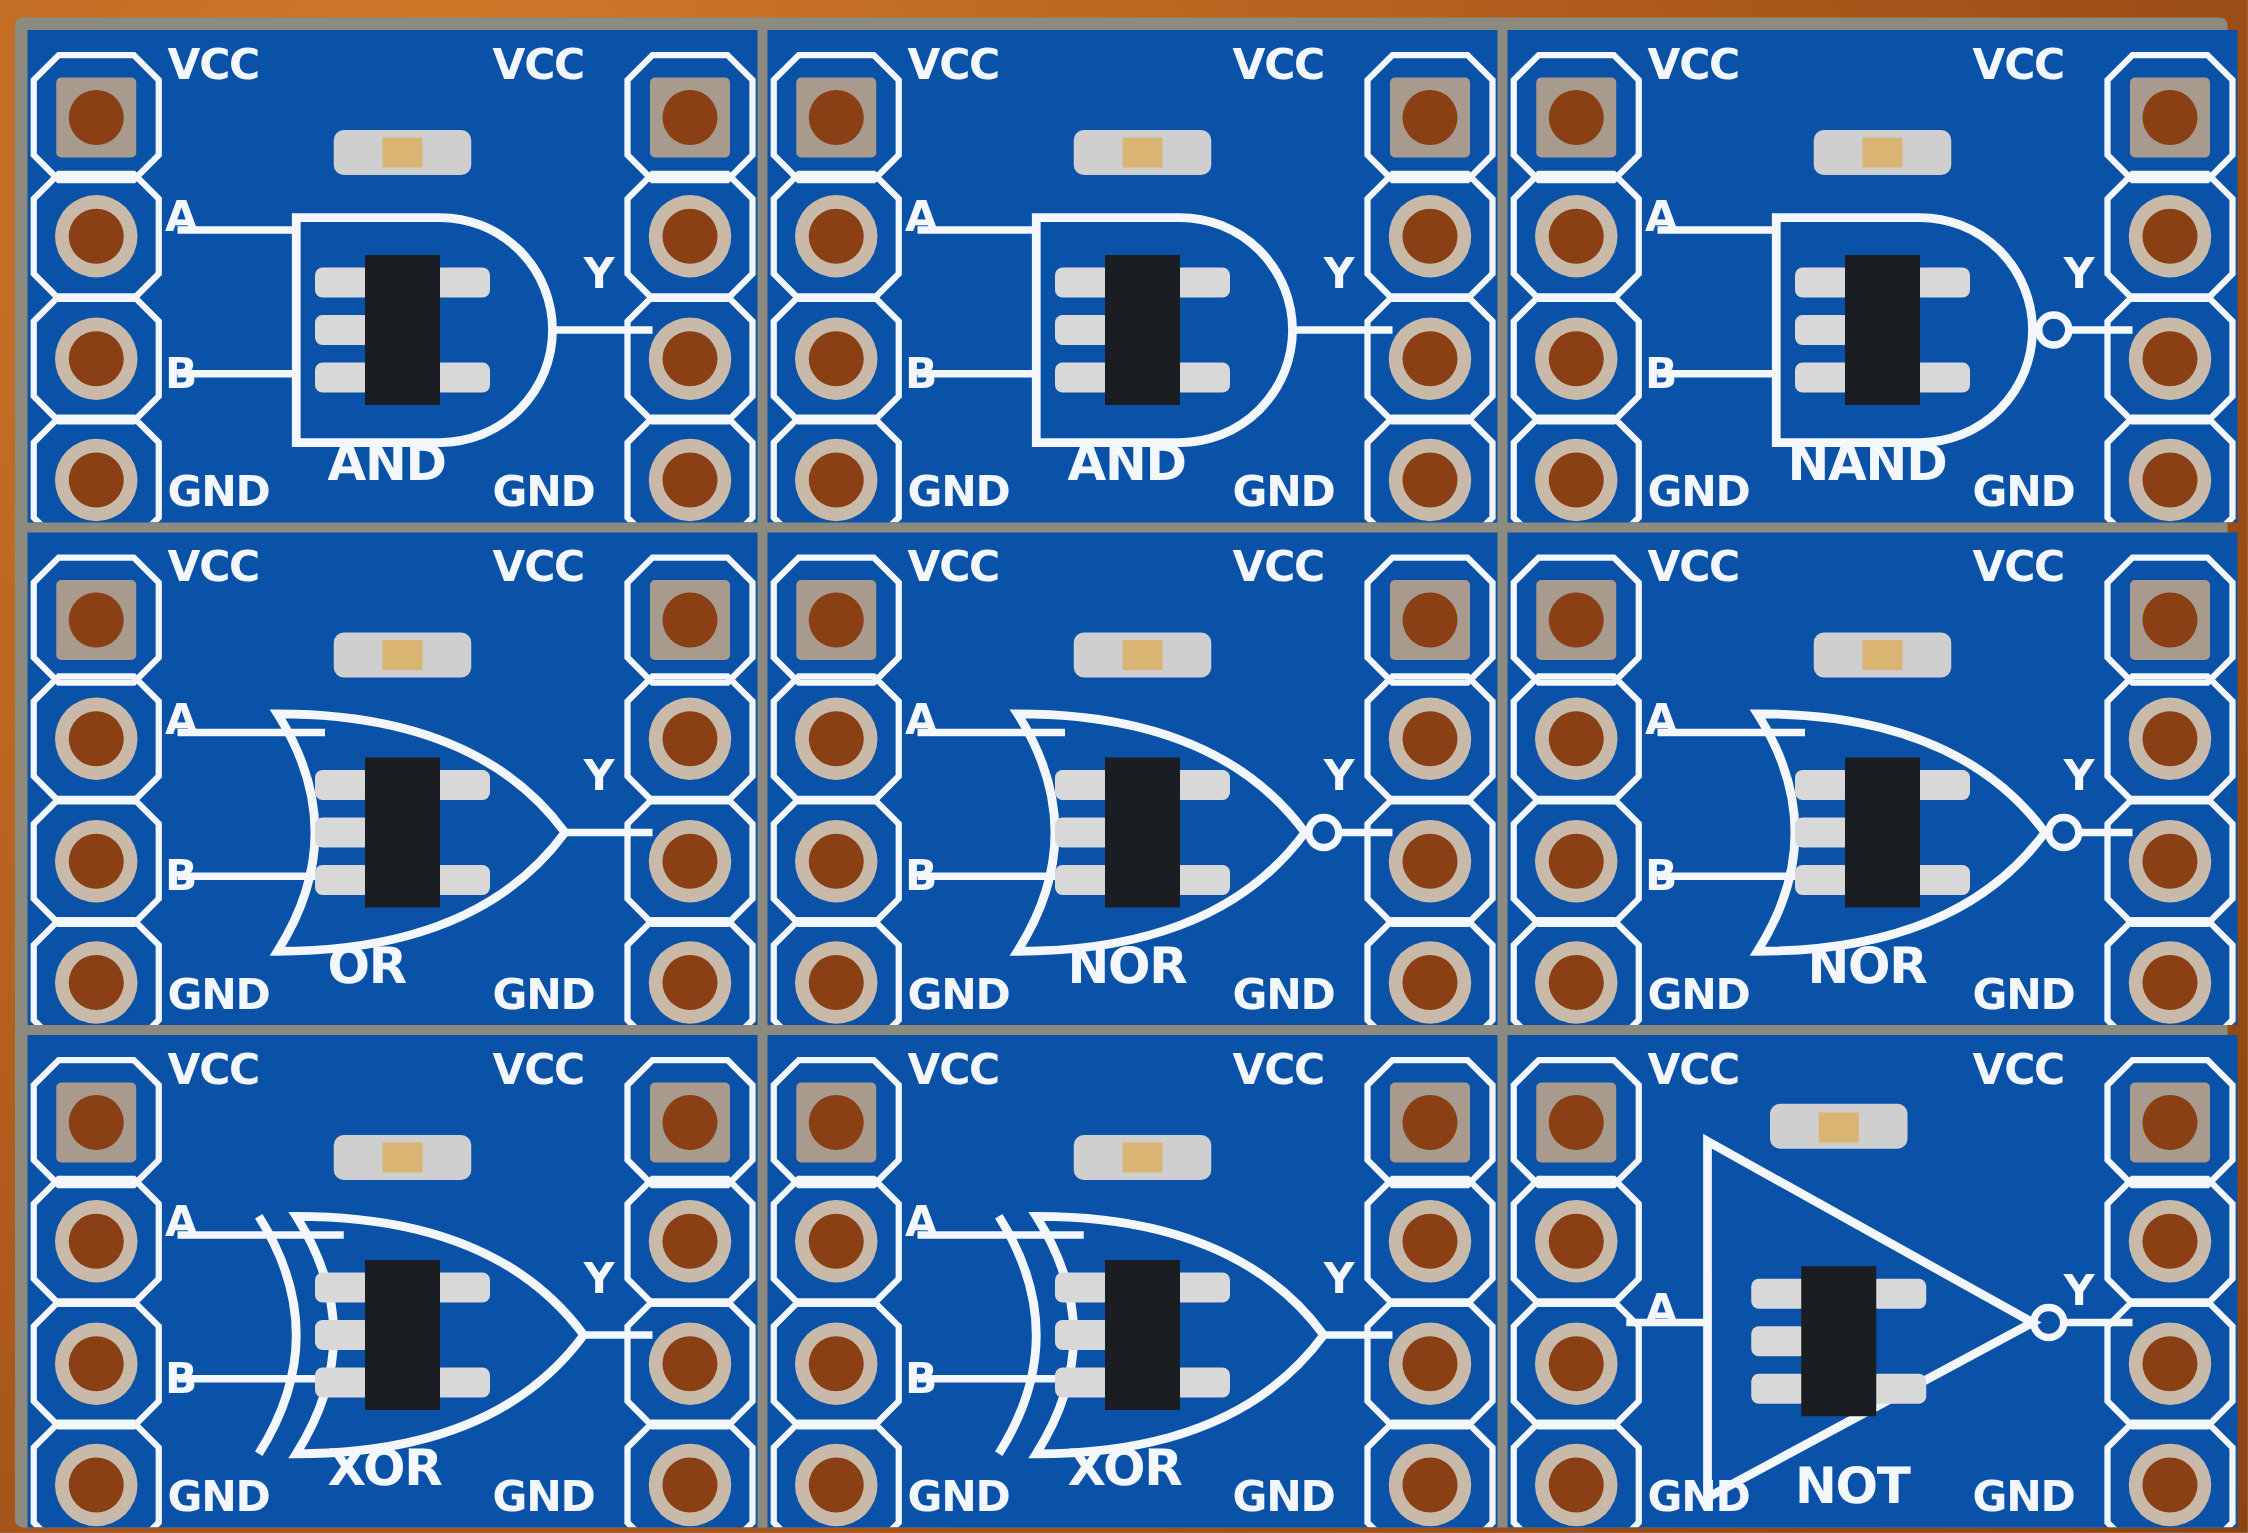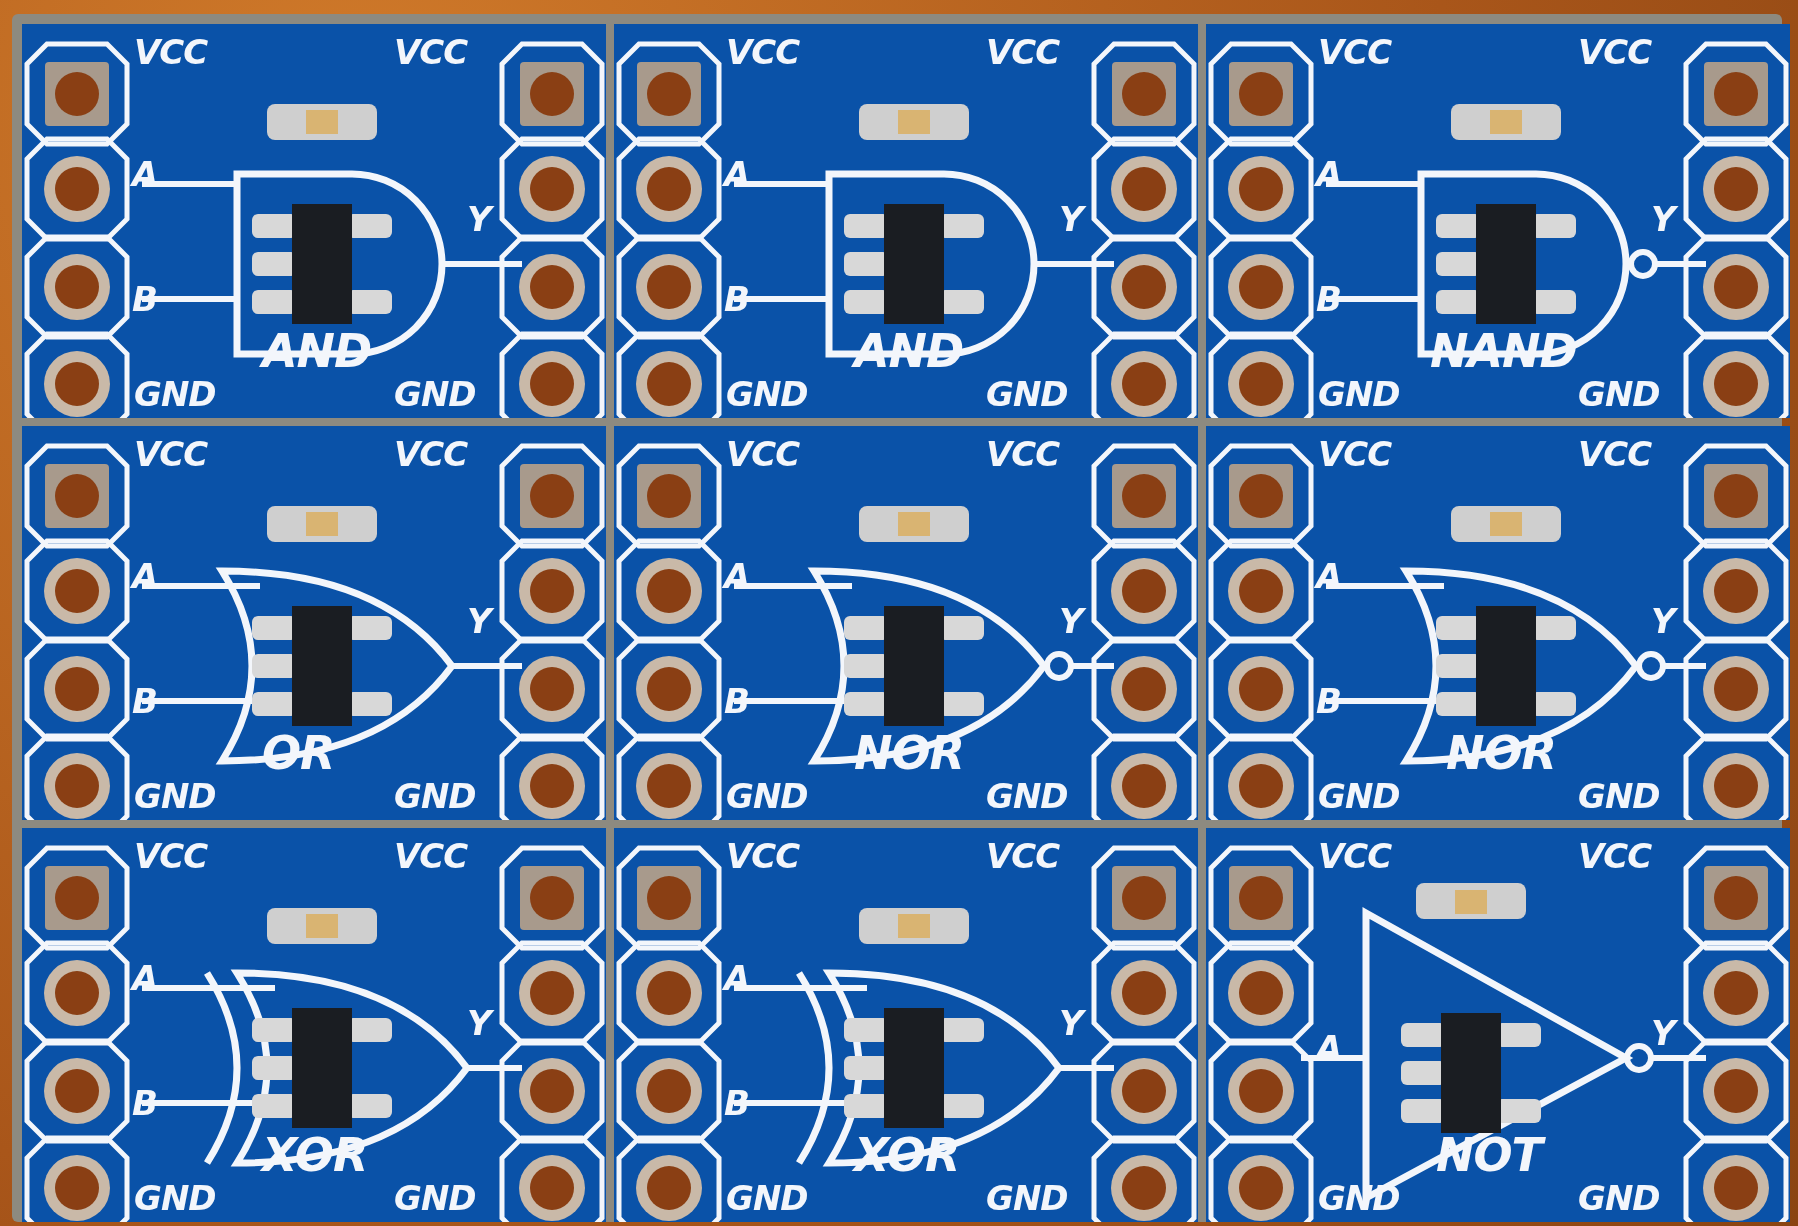--- a/index.html
+++ b/index.html
@@ -1,24 +1,24 @@
 <!DOCTYPE html>
 <html><head>
 <meta charset="utf-8">
 <style>
   html,body{margin:0;padding:0;}
   body{width:1798px;height:1226px;background:#b8641e;position:relative;overflow:hidden;
        font-family:"DejaVu Sans",sans-serif;}
   .bg{position:absolute;inset:0;
       background:radial-gradient(circle at 20% 10%,#d07a2a 0%,#a9561a 60%,#8a4412 100%);}
   .panel{position:absolute;left:12px;top:14px;width:1770px;height:1208px;background:#8d8a80;border-radius:6px;}
-  .board{position:absolute;background:#0a52a8;overflow:hidden;font-style:italic;}
+  .board{position:absolute;background:#0a52a8;overflow:hidden;}
   .board svg{position:absolute;left:0;top:0;width:100%;height:100%;}
   .lbl{position:absolute;color:#f3f6fb;font-weight:bold;font-family:"DejaVu Sans",sans-serif;letter-spacing:-1px;}
-  .name{font-size:46px;}
+  .name{font-size:40px;margin-top:24px;}
   .pin{font-size:34px;}
 </style>
 </head>
 <body>
 
 <div class="bg"></div>
 <div class="panel" id="panel">
     <div class="board" style="left: 10px; top: 10px; width: 584px; height: 394px;">
       <svg viewBox="0 0 584 394">
     <polygon points="25,20 85,20 105,40 105,100 85,120 25,120 5,100 5,40" fill="none" stroke="#f3f6fb" stroke-width="5"></polygon>
@@ -446,15 +446,15 @@
         <rect x="235" y="185" width="60" height="120" fill="#1a1d22"></rect>
         <rect x="210" y="55" width="110" height="36" rx="8" fill="#cfcfcf"></rect>
         <rect x="249" y="62" width="32" height="24" fill="#d9b472"></rect>
       </svg>
       <span class="lbl pin" style="left: 112px; top: 8px;">VCC</span>
       <span class="lbl pin" style="left: 372px; top: 8px;">VCC</span>
       <span class="lbl pin" style="left: 112px; top: 350px;">GND</span>
       <span class="lbl pin" style="left: 372px; top: 350px;">GND</span>
       <span class="lbl pin" style="left: 110px; top: 200px;">A</span>
       <span class="lbl pin" style="left: 445px; top: 185px;">Y</span>
-      <span class="lbl name" style="left: 230px; top: 300px;">NOT</span>
+      <span class="lbl name" style="left: 230px; top: 314px;">NOT</span>
     </div>
   </div>
 
 </body></html>

